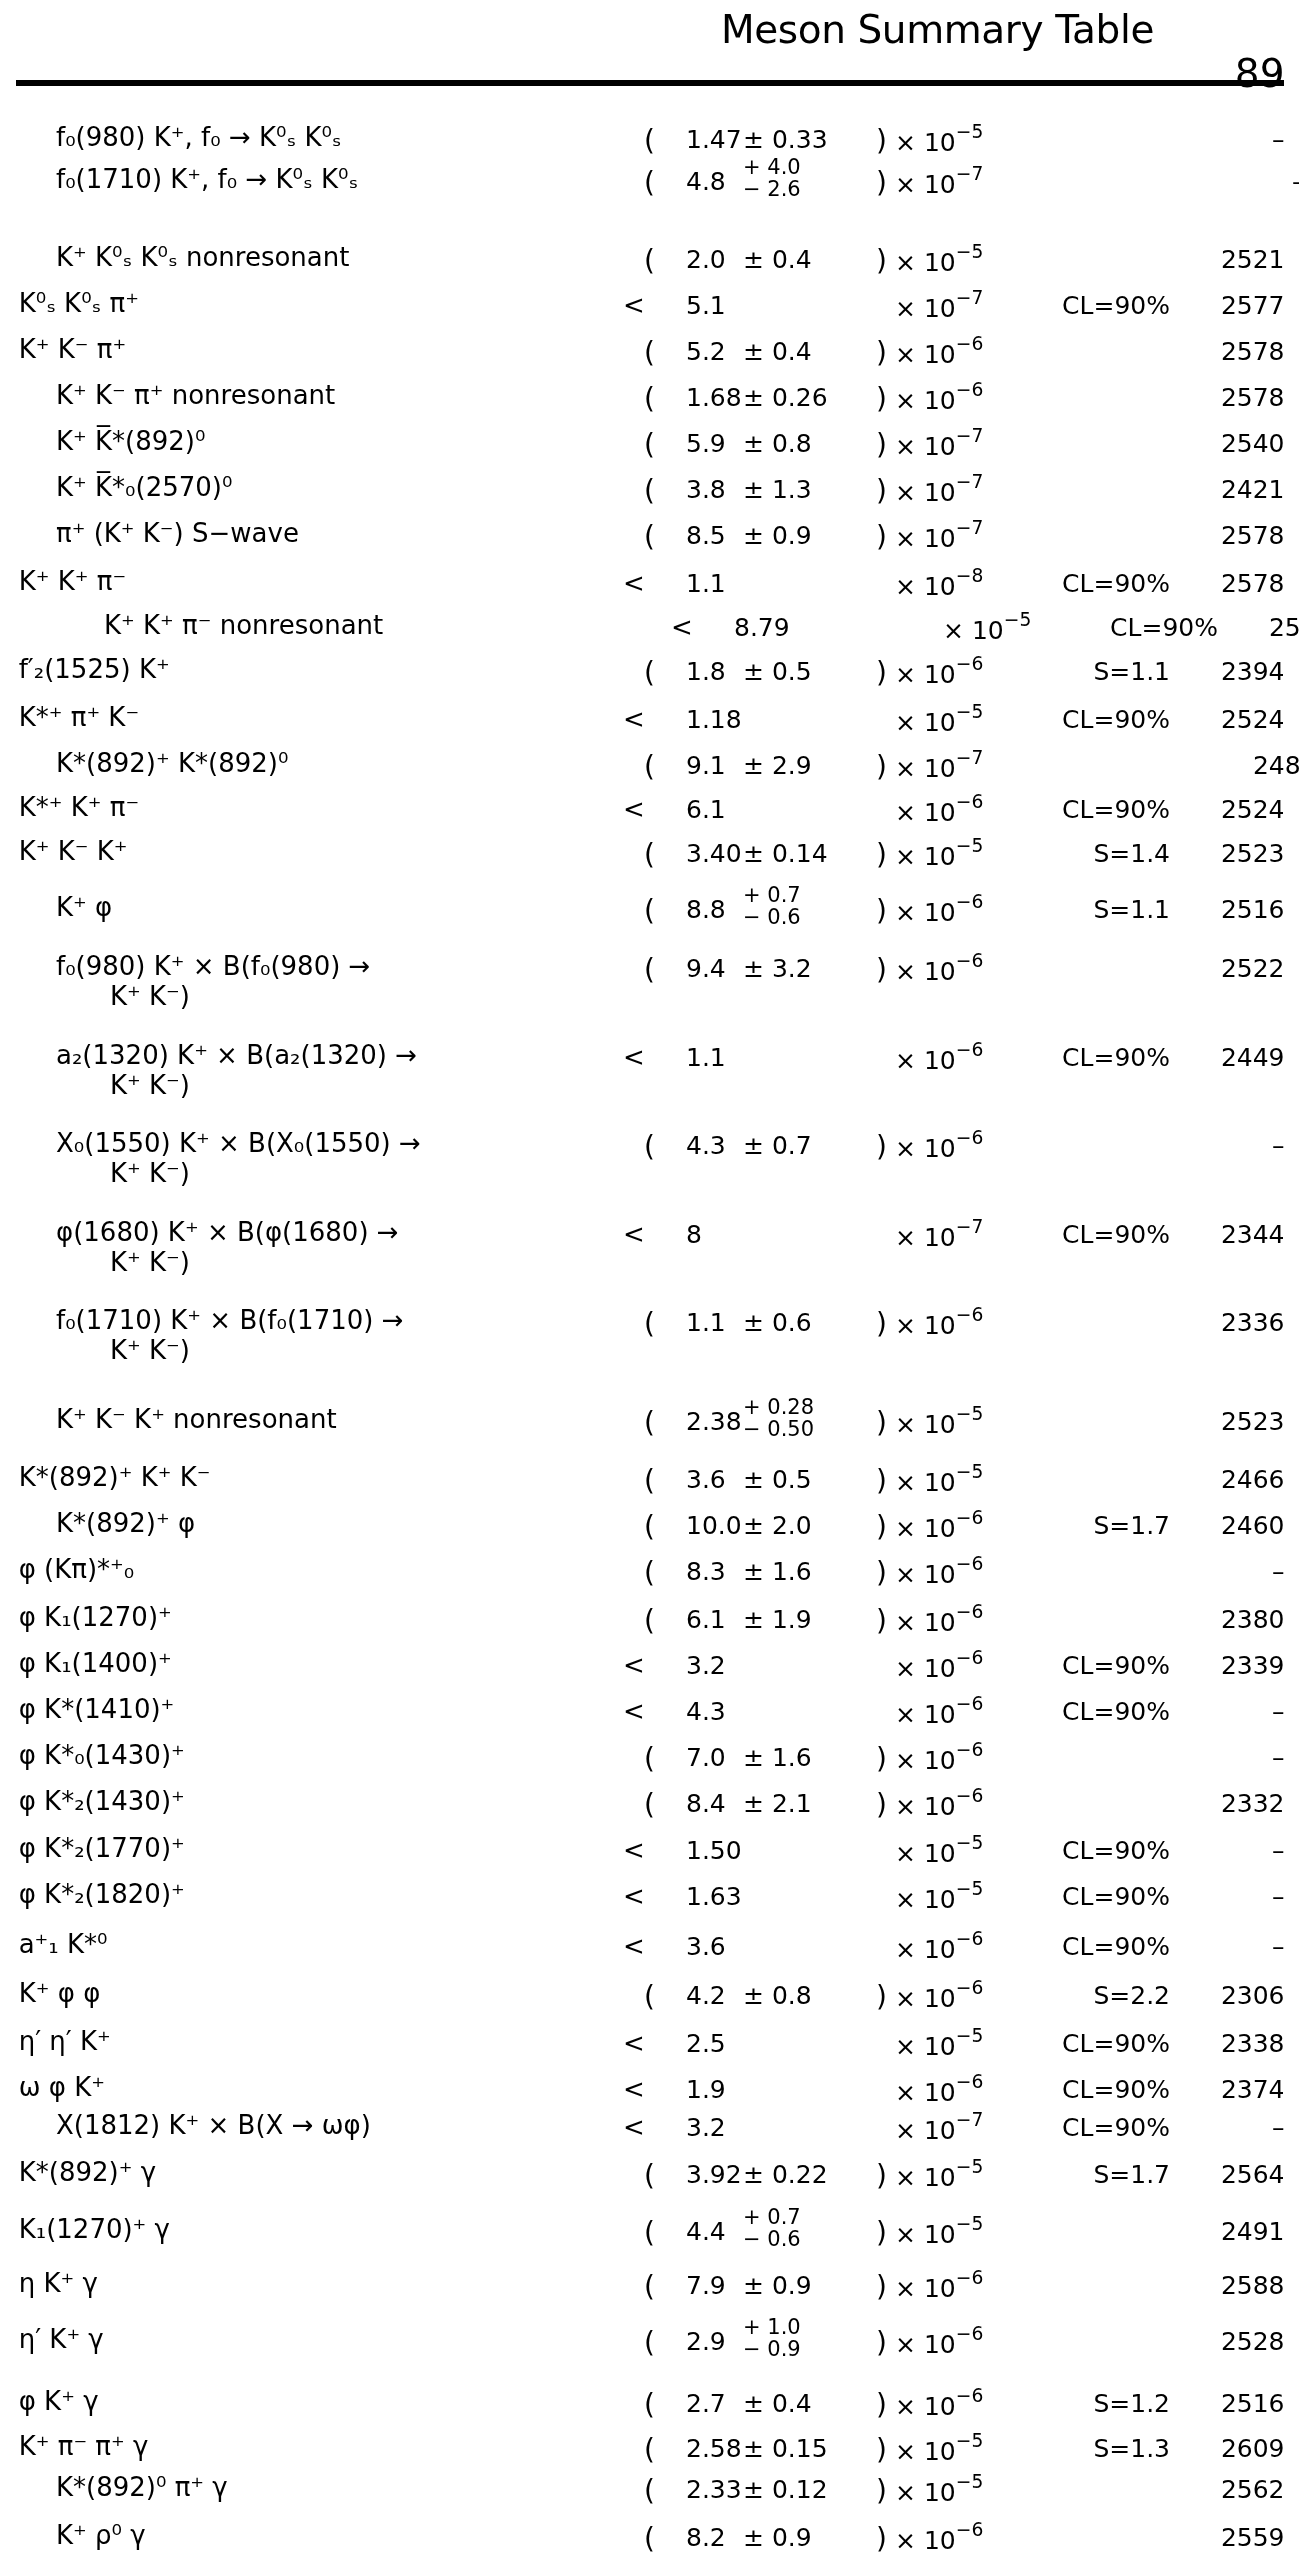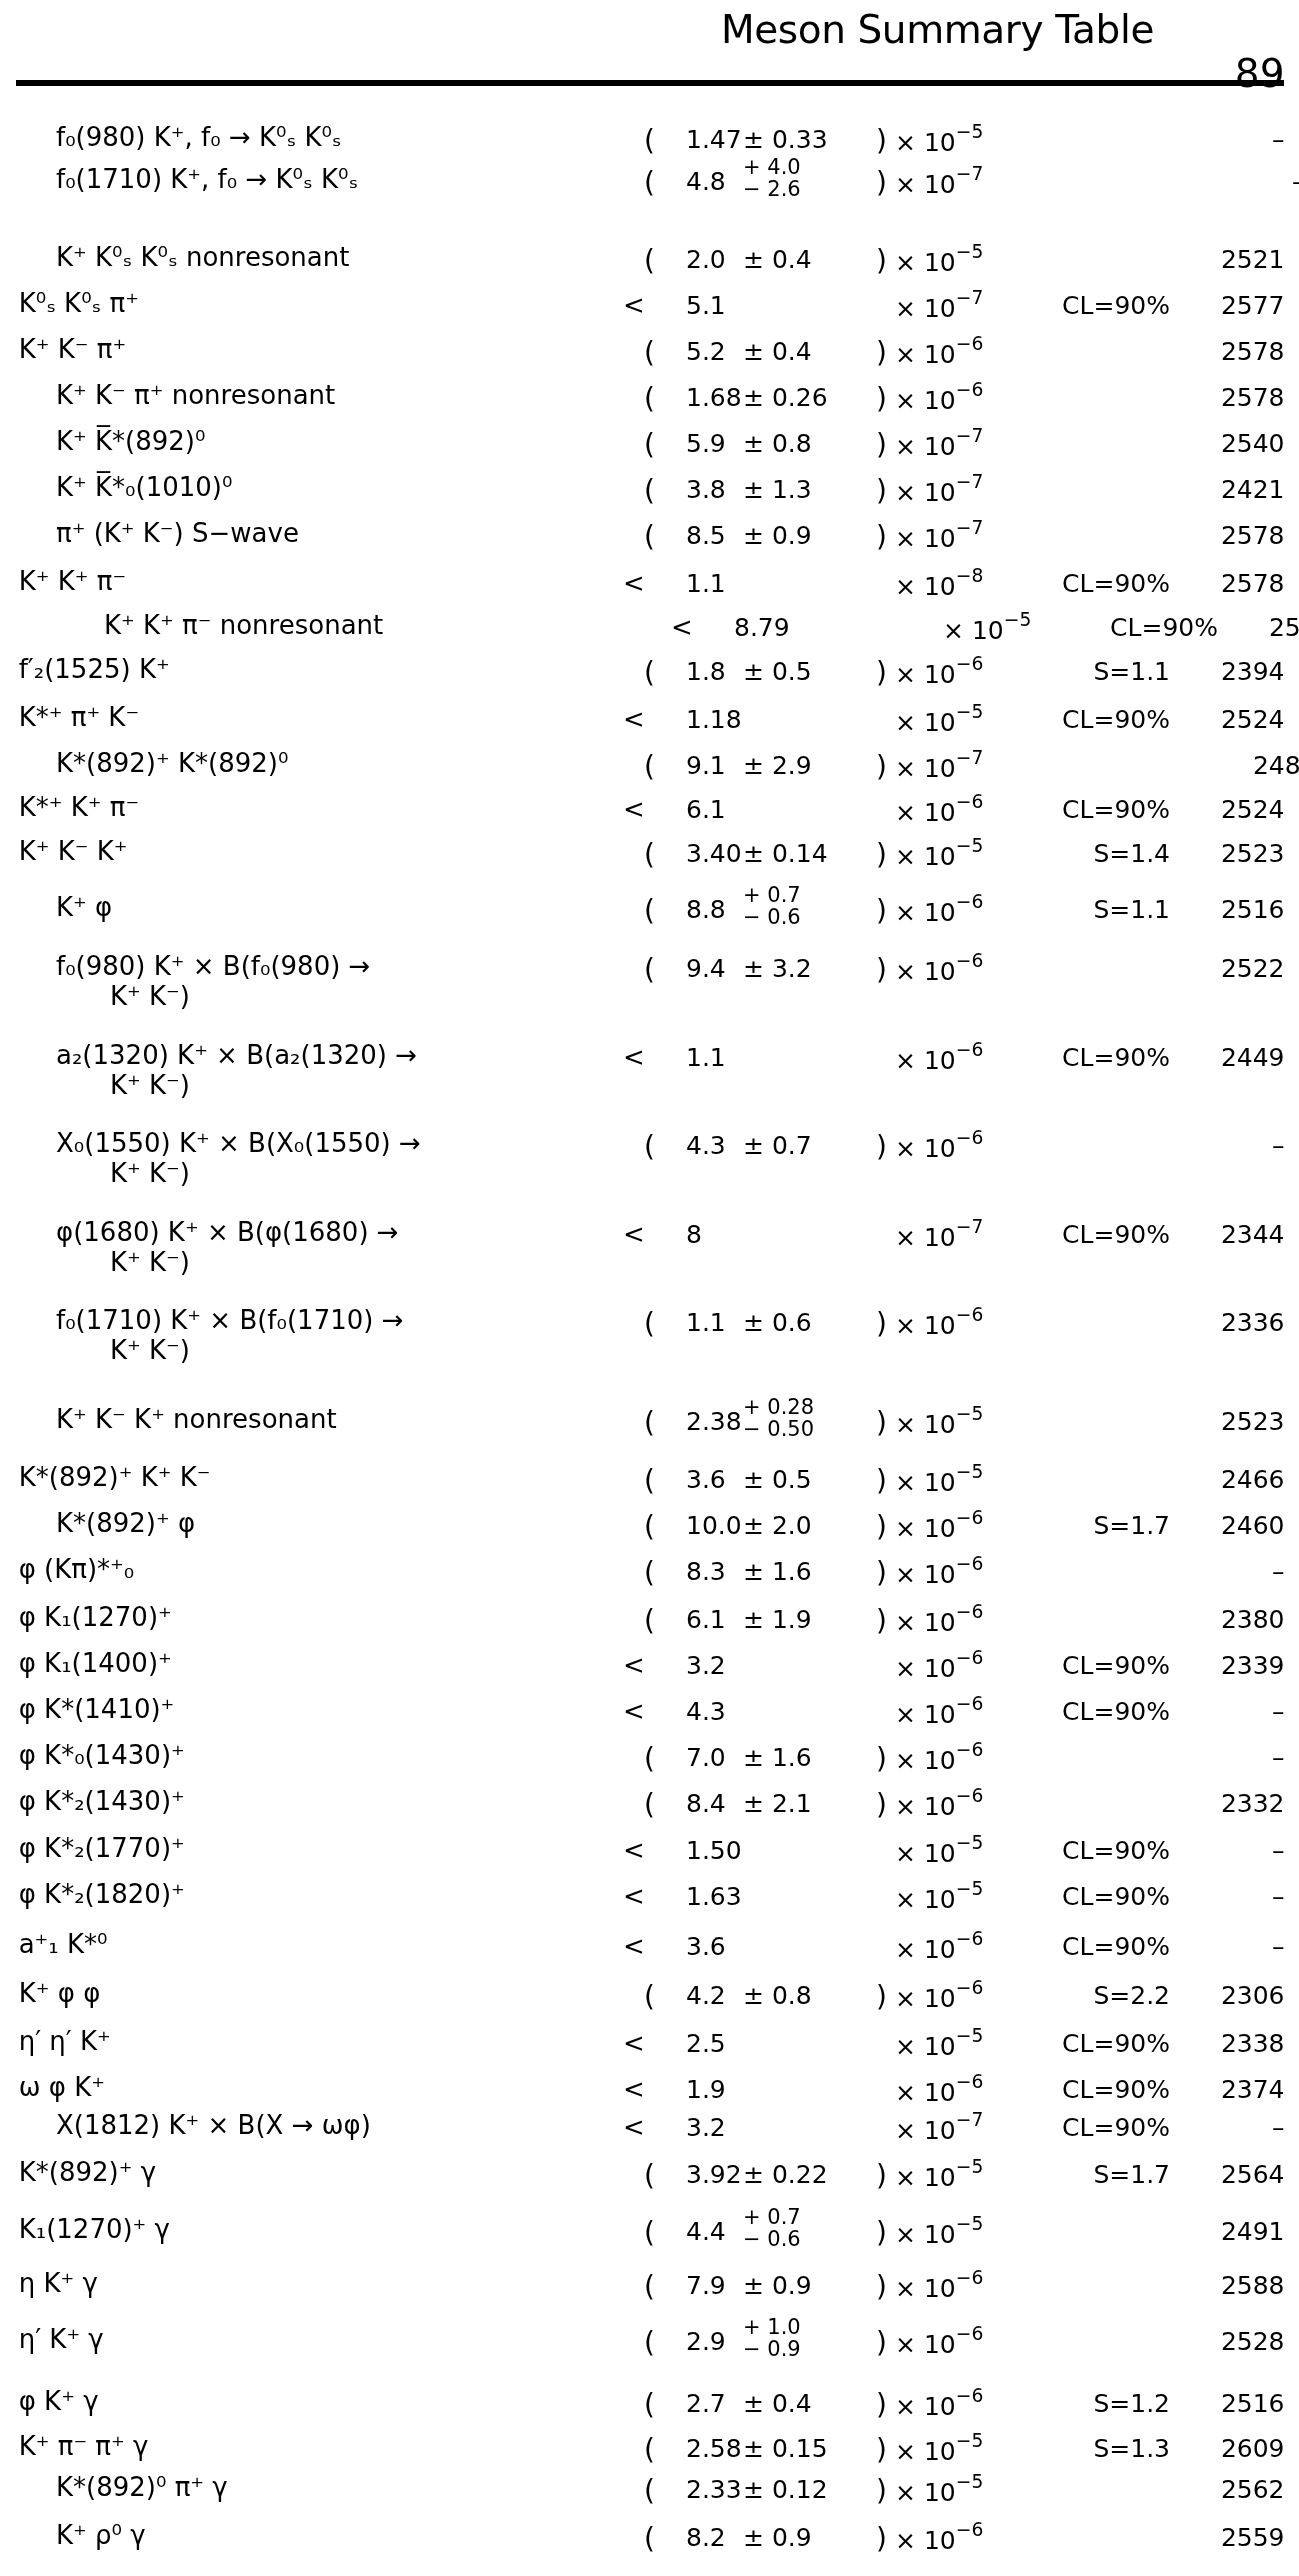--- a/index.html
+++ b/index.html
@@ -92,21 +92,21 @@
     <div class="row" style="top: 426px;">
       <div class="name ind"><span>K⁺ K̅*(892)⁰</span></div>
       <span class="open">(</span>
       <span class="val">5.9</span>
       <span class="pm">± 0.8</span>
       <span class="close">)</span>
       <span class="exp">× 10<sup>−7</sup></span>
       <span class="p">2540</span>
     </div>
     <div class="row" style="top: 472px;">
-      <div class="name ind"><span>K⁺ K̅*₀(1010)⁰</span></div>
+      <div class="name ind"><span>K⁺ K̅*₀(2570)⁰</span></div>
       <span class="open">(</span>
       <span class="val">3.8</span>
       <span class="pm">± 1.3</span>
       <span class="close">)</span>
       <span class="exp">× 10<sup>−7</sup></span>
       <span class="p">2421</span>
     </div>
     <div class="row" style="top: 518px;">
       <div class="name ind"><span>π⁺ (K⁺ K⁻) S−wave</span></div>
       <span class="open">(</span>

